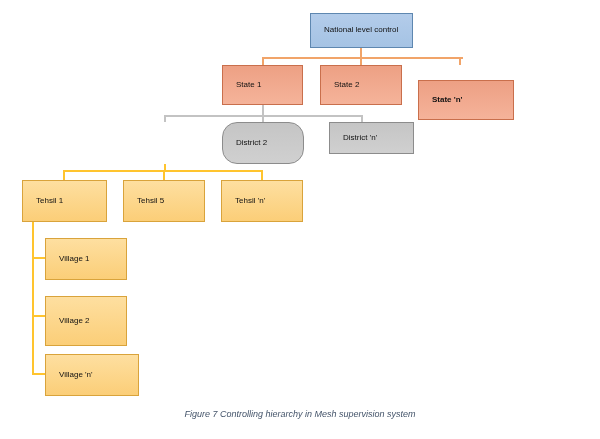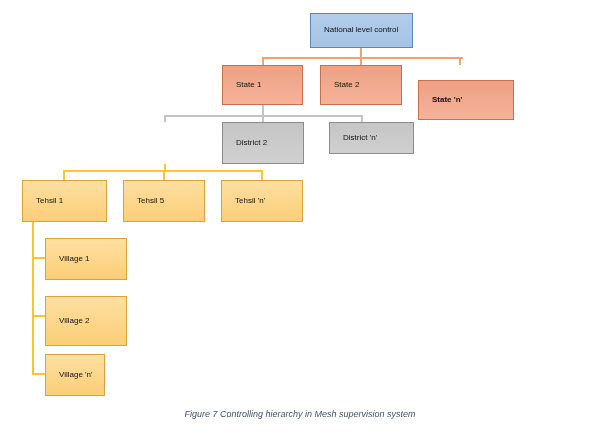--- a/index.html
+++ b/index.html
@@ -18,28 +18,28 @@
   .conn{position:absolute;}
   .c-orange{background:#F1A469;}
   .c-gray{background:#C3C3C3;}
   .c-gold{background:#FFC42E;}
   
   #n-national{left:310px;top:13px;width:103px;height:35px;}
   #n-state1{left:222px;top:65px;width:81px;height:40px;}
   #n-state2{left:320px;top:65px;width:82px;height:40px;}
   #n-staten{left:418px;top:80px;width:96px;height:40px;font-weight:bold;}
   #n-district1{left:122px;top:122px;width:85px;height:42px;}
-  #n-district2{left:222px;top:122px;width:82px;height:42px;}
+  #n-district2{left:222px;top:122px;width:82px;height:42px;border-radius:15px;}
   #n-districtn{left:319px;top:122px;width:85px;height:32px;margin-left:10px;}
   #n-tehsil1{left:22px;top:180px;width:85px;height:42px;}
   #n-tehsil2{left:123px;top:180px;width:82px;height:42px;}
   #n-tehsiln{left:221px;top:180px;width:82px;height:42px;}
   #n-village1{left:45px;top:238px;width:82px;height:42px;}
   #n-village2{left:45px;top:296px;width:82px;height:50px;}
-  #n-villagen{left:45px;top:354px;width:60px;height:42px;}
+  #n-villagen{left:45px;top:354px;width:94px;height:42px;}
   
   #c1a{left:360px;top:48px;width:2px;height:10px;}
   #c1b{left:262px;top:57px;width:201px;height:2px;}
   #c1c{left:262px;top:57px;width:2px;height:8px;}
   #c1d{left:360px;top:57px;width:2px;height:8px;}
   #c1e{left:459px;top:57px;width:2px;height:8px;}
   
   #c2a{left:262px;top:105px;width:2px;height:12px;}
   #c2b{left:164px;top:115px;width:199px;height:2px;}
   #c2c{left:164px;top:115px;width:2px;height:7px;}

